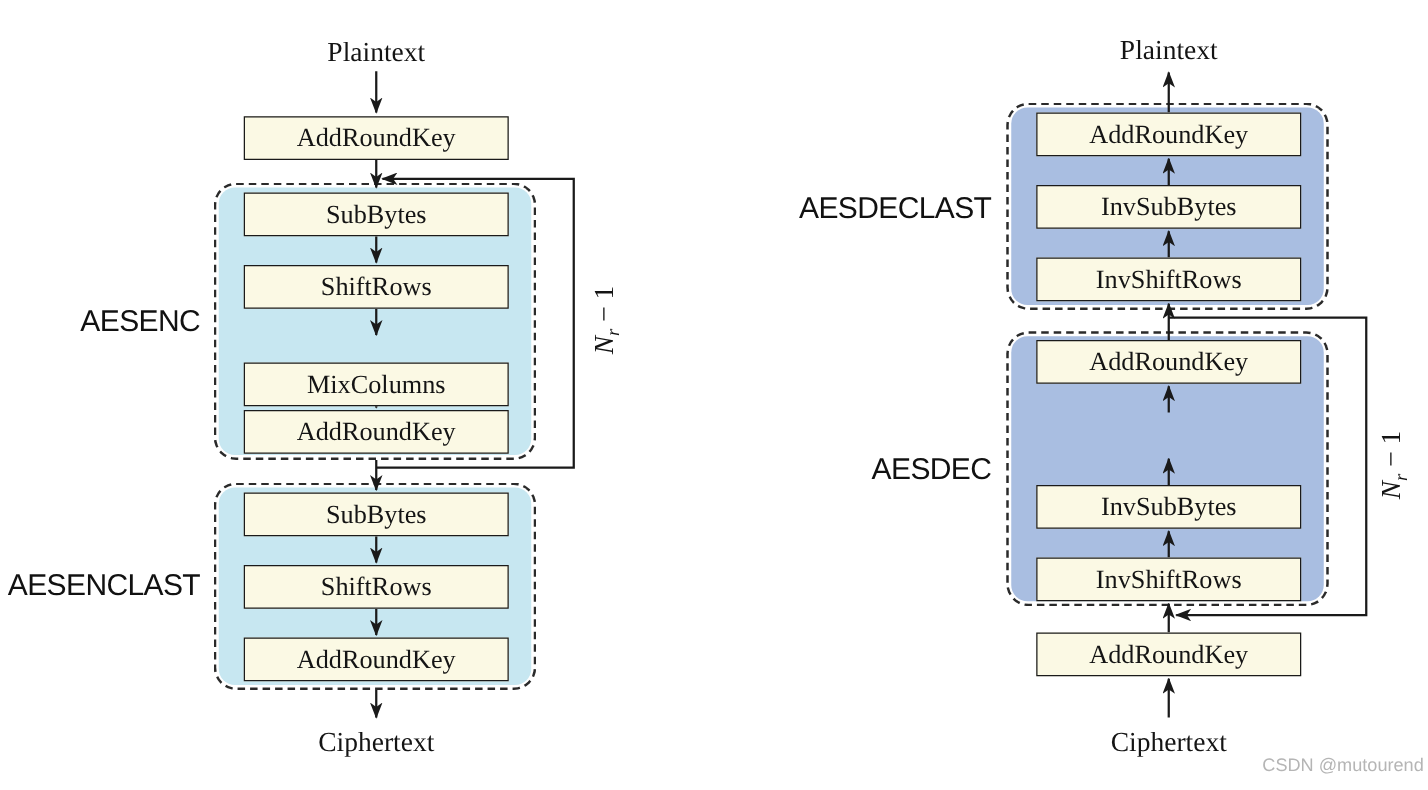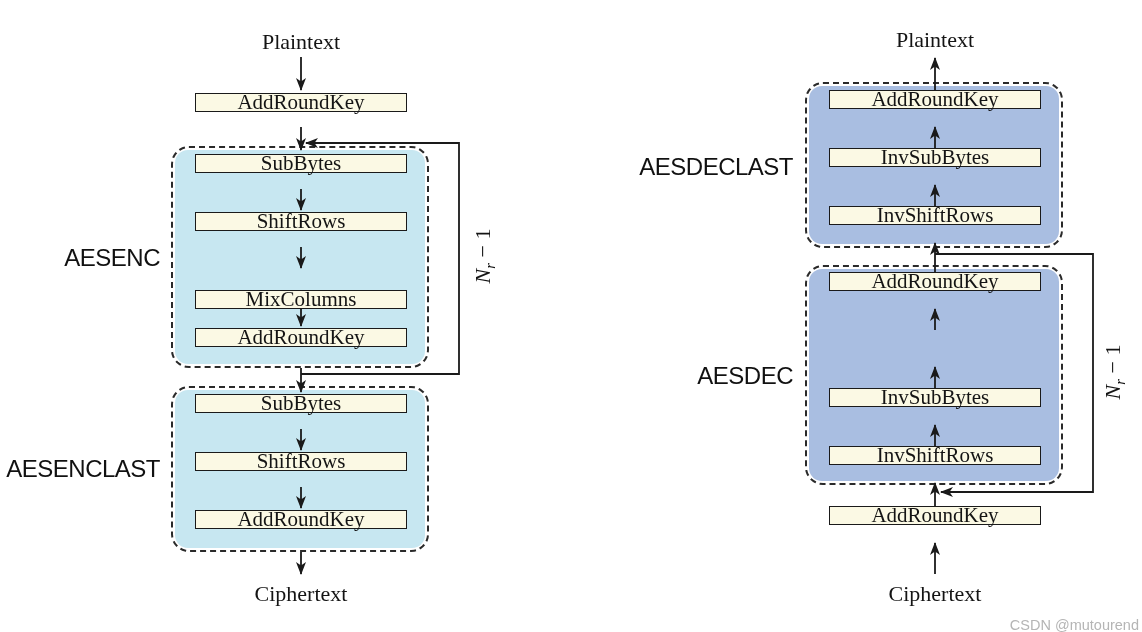--- a/index.html
+++ b/index.html
@@ -26,21 +26,21 @@
     content: "";
     position: absolute;
     inset: 2px;
     border-radius: 13px;
   }
   .enc-fill::before { background: var(--encryption-container, #c7e7f1); }
   .dec-fill::before { background: var(--decryption-container, #a9bee1); }
   .box {
     position: absolute;
     width: 212px;
-    height: 19px;
+    height: 35px;
     box-sizing: border-box;
     border: 1.6px solid #1a1a1a;
     background: var(--box-fill, #fbf9e4);
     display: flex;
     align-items: center;
     justify-content: center;
     font-size: 21px;
     color: #141414;
   }
   .io {
@@ -71,21 +71,20 @@
   }
   .loop-label .mi { font-style: italic; }
   .loop-label sub { font-style: italic; font-size: 0.68em; }
   .watermark {
     position: absolute;
     right: 3px;
     top: 605px;
     font-family: "Liberation Sans", sans-serif;
     font-size: 14.5px;
     color: var(--watermark, #b5b5b5);
-    margin-top: 12px;
   }
 </style>
 </head>
 <body>
 
 <div id="stage">
 
   <div class="container enc-fill" style="left:171px; top:146px; width:258px; height:222px;"></div>
   <div class="container enc-fill" style="left:171px; top:386px; width:258px; height:166px;"></div>
   <div class="container dec-fill" style="left:805px; top:82px; width:258px; height:166px;"></div>

